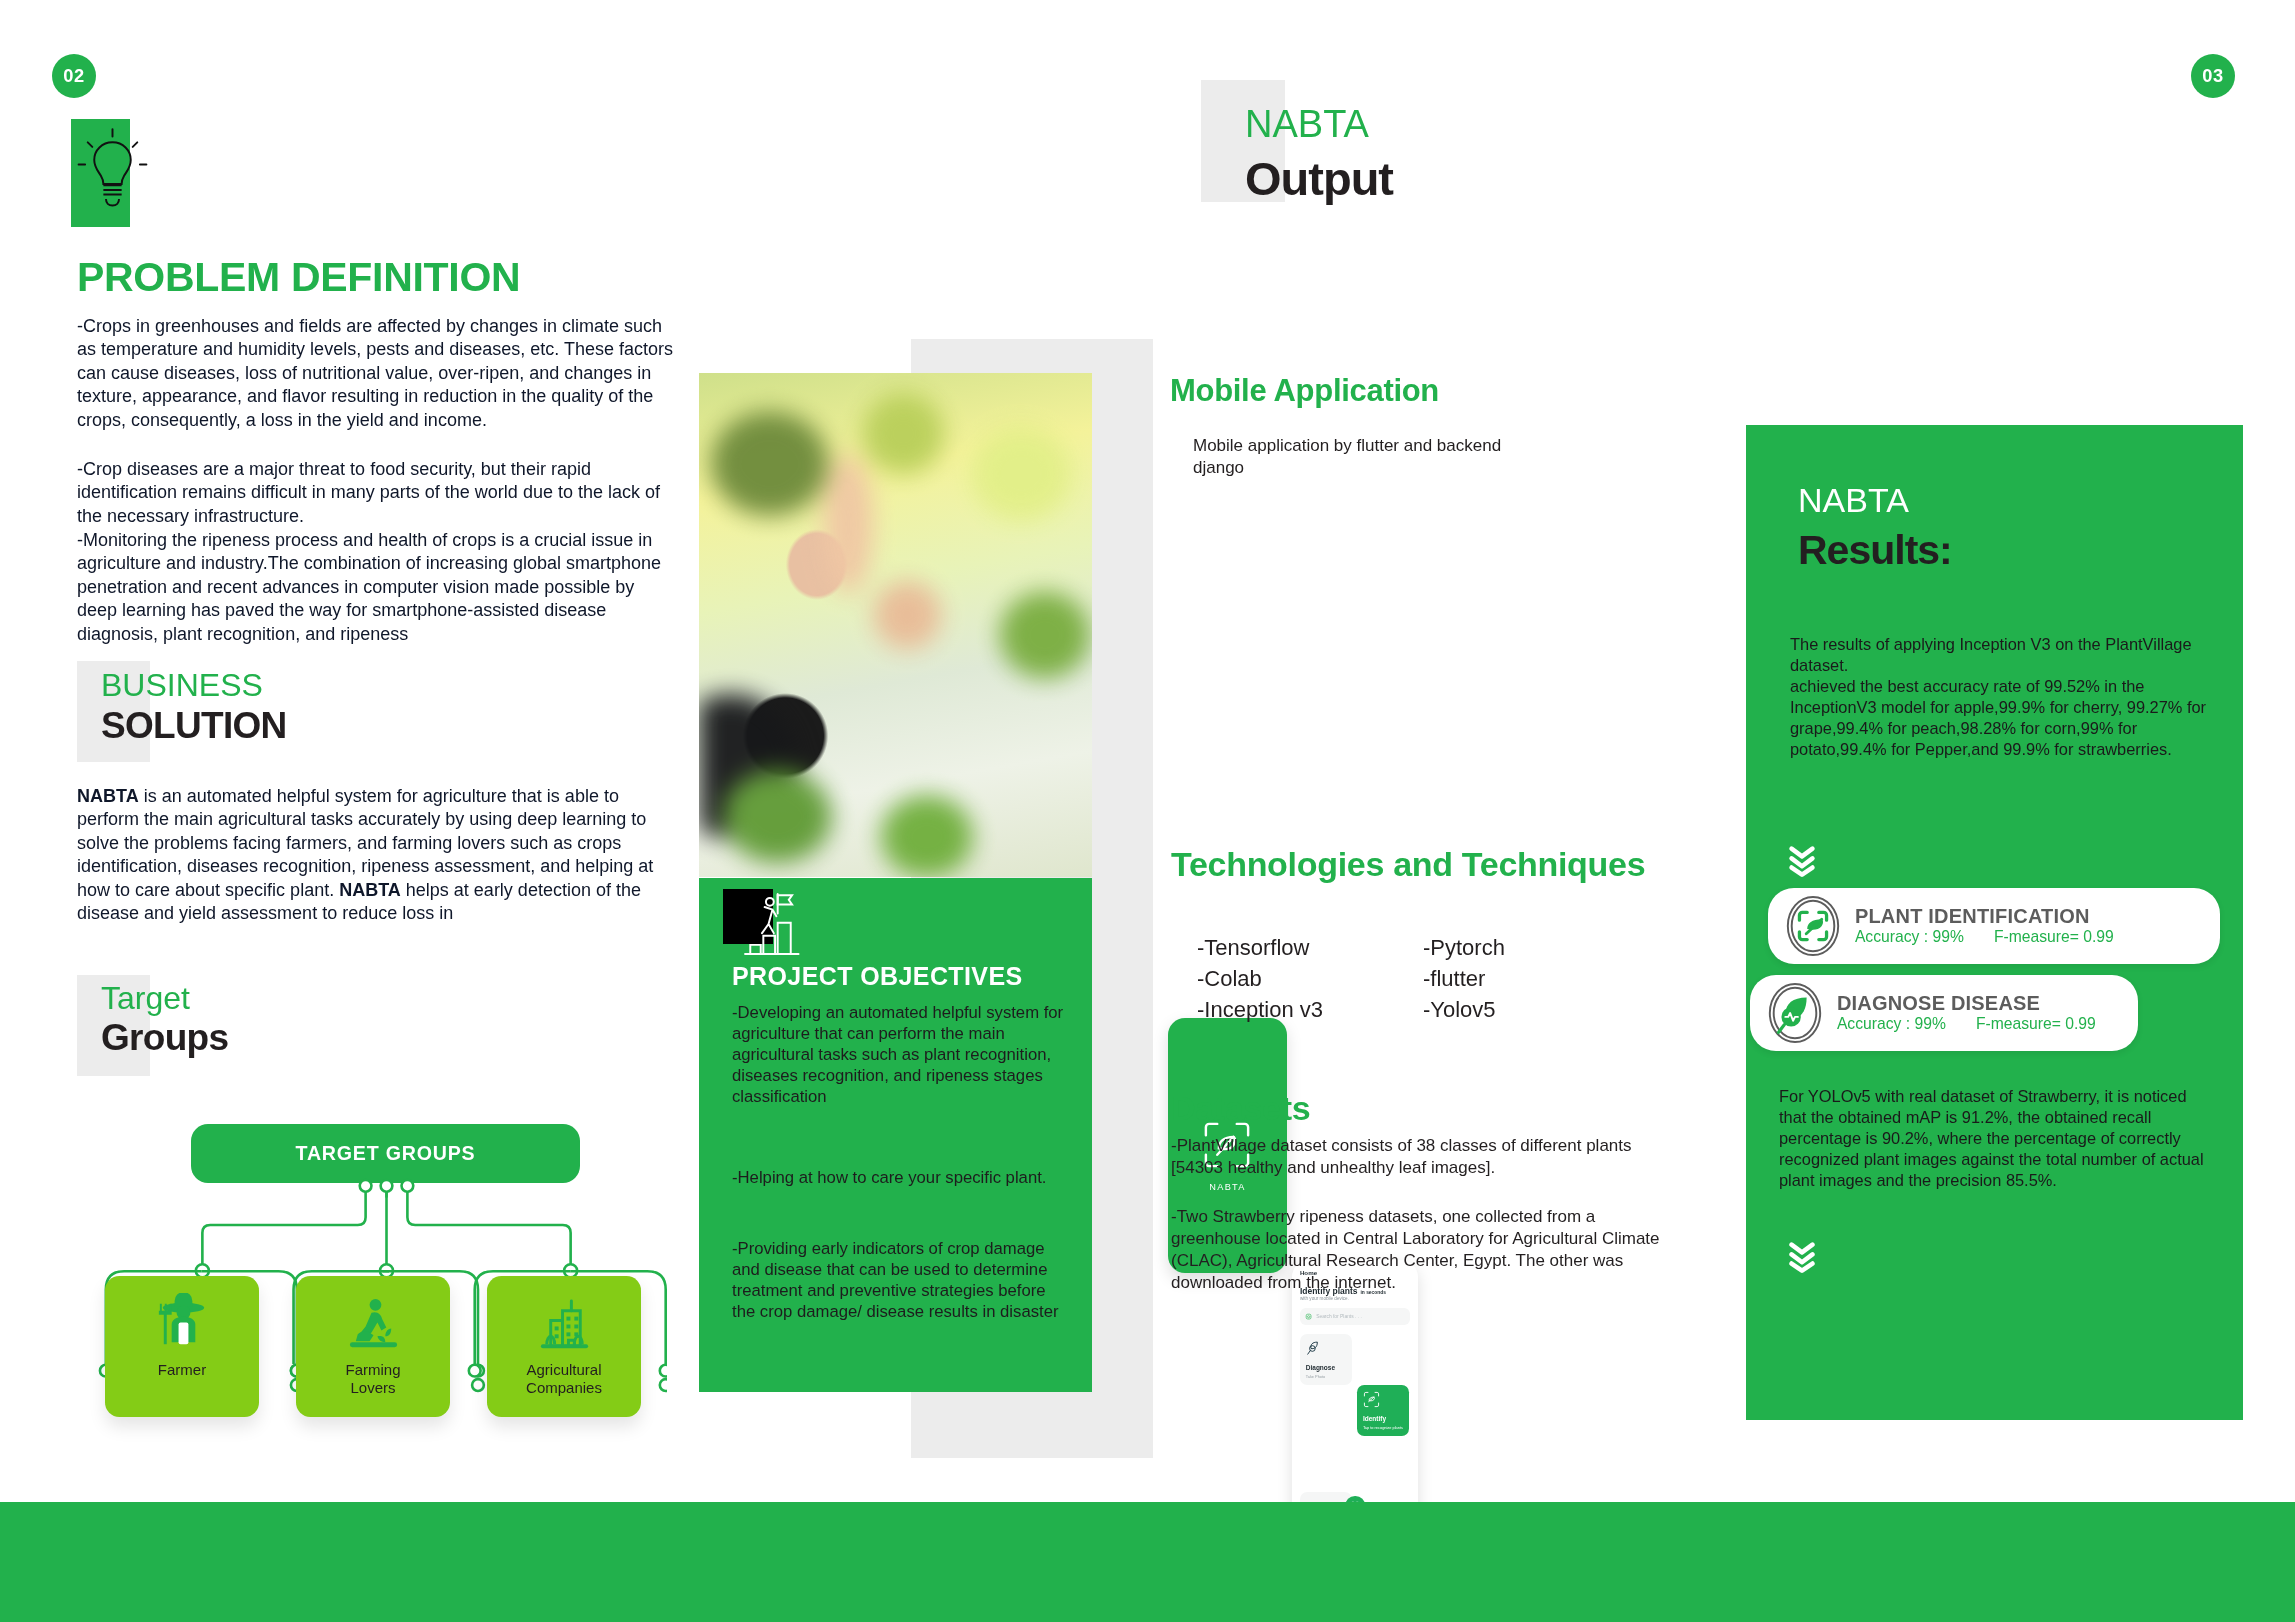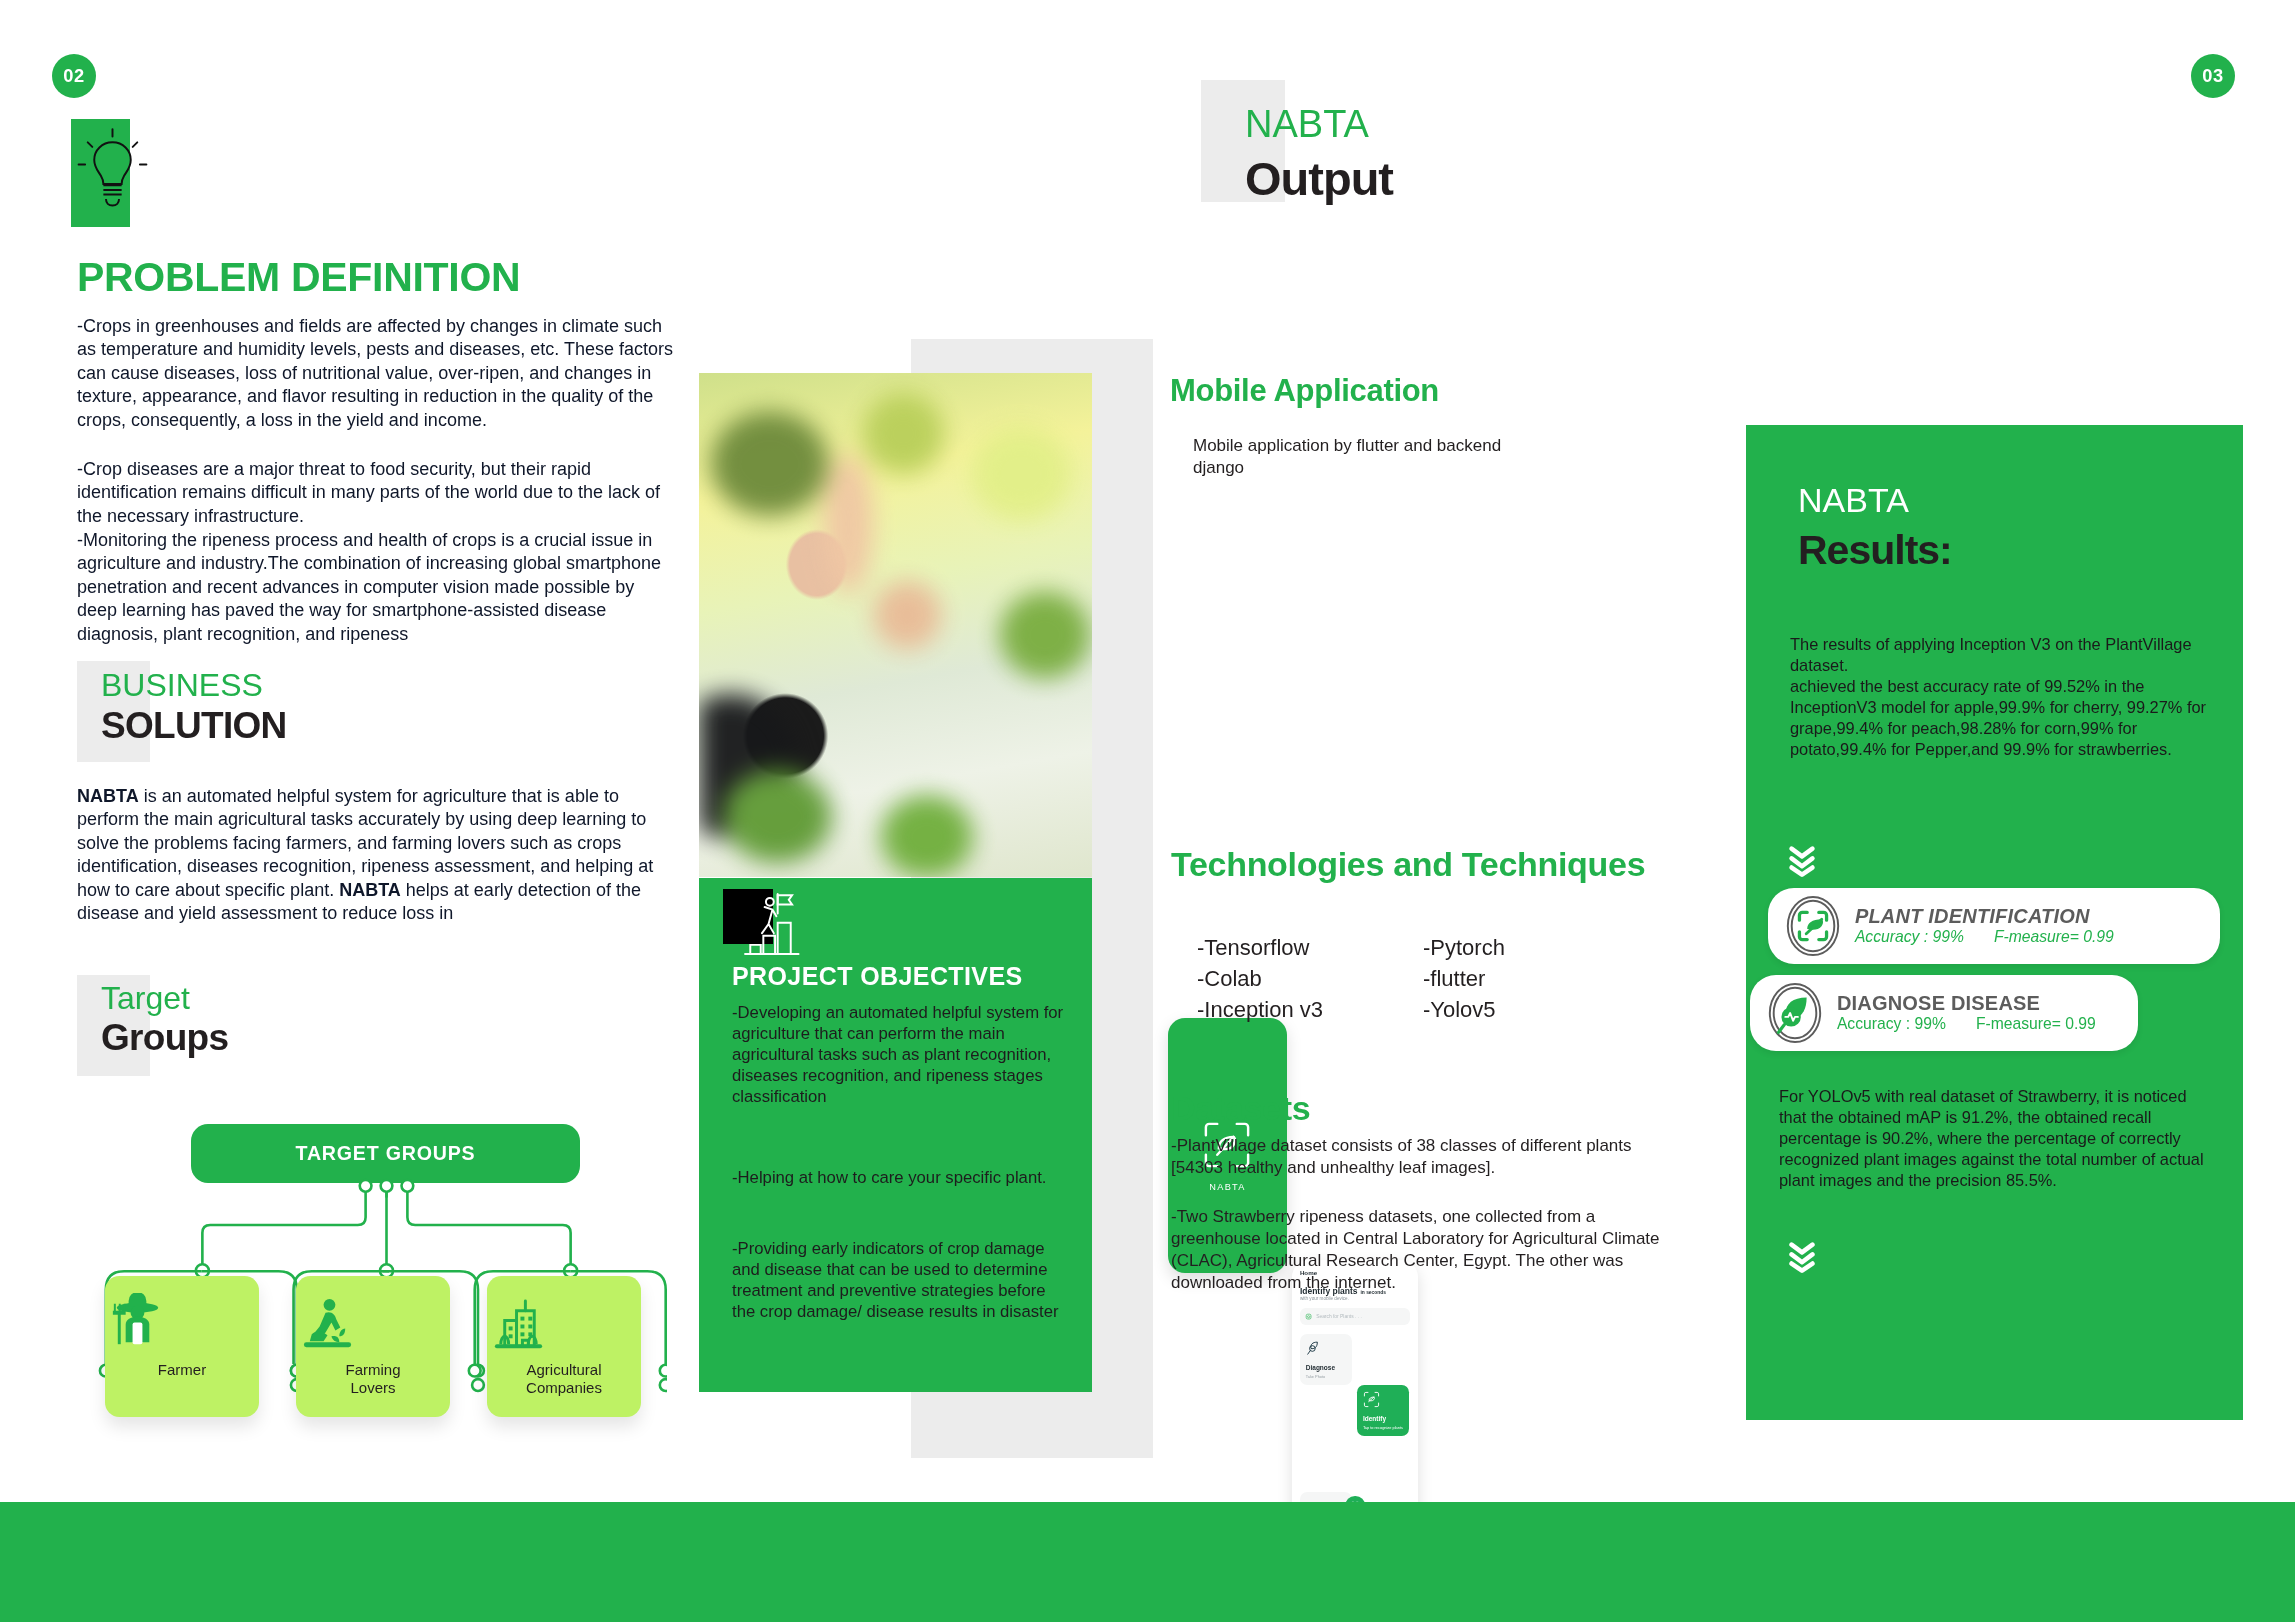--- a/index.html
+++ b/index.html
@@ -43,23 +43,23 @@
     font-size:37px;color:#231f20;line-height:1.0;font-weight:bold;letter-spacing:-0.7px;
   }
 
   
   .tg-pill{
     width:389px;height:59px;border-radius:17px;background:#22b14c;
     color:#fff;font-size:19.6px;font-weight:bold;letter-spacing:0.8px;
     display:flex;align-items:center;justify-content:center;
   }
   .tg-card{
-    width:154px;height:141px;border-radius:14.4px;background:#bef264;
+    width:154px;height:141px;border-radius:14.4px;background:#84cc16;
     box-shadow:0 9.2px 17px rgba(0,0,0,.10);
-    display:flex;flex-direction:column;justify-content:flex-start;
+    display:flex;flex-direction:column;align-items:center;justify-content:flex-start;
     padding-top:17px;box-sizing:border-box;
   }
   .tg-label{
     font-size:15px;color:#231f20;text-align:center;line-height:1.18;margin-top:5.2px;
   }
 
   
   .photo{
     background:
       radial-gradient(circle at 22% 72%, #1b1b1b 0 8%, transparent 9%),
@@ -445,21 +445,21 @@
   <div class="abs res-card" style="left:22px;top:463px;width:452px;height:76px;">
     <svg width="62" height="62" viewBox="0 0 64 64" fill="none">
       <ellipse cx="32" cy="32" rx="26" ry="30" stroke="#5c5c5c" stroke-width="2"></ellipse>
       <ellipse cx="32" cy="32" rx="22" ry="26" stroke="#5c5c5c" stroke-width="2"></ellipse>
       <g stroke="#22b14c" stroke-width="3.4" stroke-linecap="round" fill="none">
         <path d="M18 26v-5a3 3 0 0 1 3-3h5M46 26v-5a3 3 0 0 0-3-3h-5M18 38v5a3 3 0 0 0 3 3h5M46 38v5a3 3 0 0 1-3 3h-5"></path>
       </g>
       <path d="M41 25c-10 0-15 4-15 10 0 0 11 3 15-3 3-5 0-7 0-7z" fill="#22b14c"></path>
       <path d="M41 25L25 40" stroke="#22b14c" stroke-width="3" stroke-linecap="round"></path>
     </svg>
-    <div style="margin-left:10.5px;font-style:italic;">
+    <div style="margin-left:10.5px;">
       <div class="res-card-title">PLANT IDENTIFICATION</div>
       <div class="res-metrics">
         <span class="res-card-sub">Accuracy : 99%</span>
         <span class="res-card-sub">F-measure= 0.99</span>
       </div>
     </div>
   </div>
 
   <div class="abs res-card" style="left:4px;top:550px;width:388px;height:76px;">
     <svg width="62" height="62" viewBox="0 0 64 64" fill="none">

